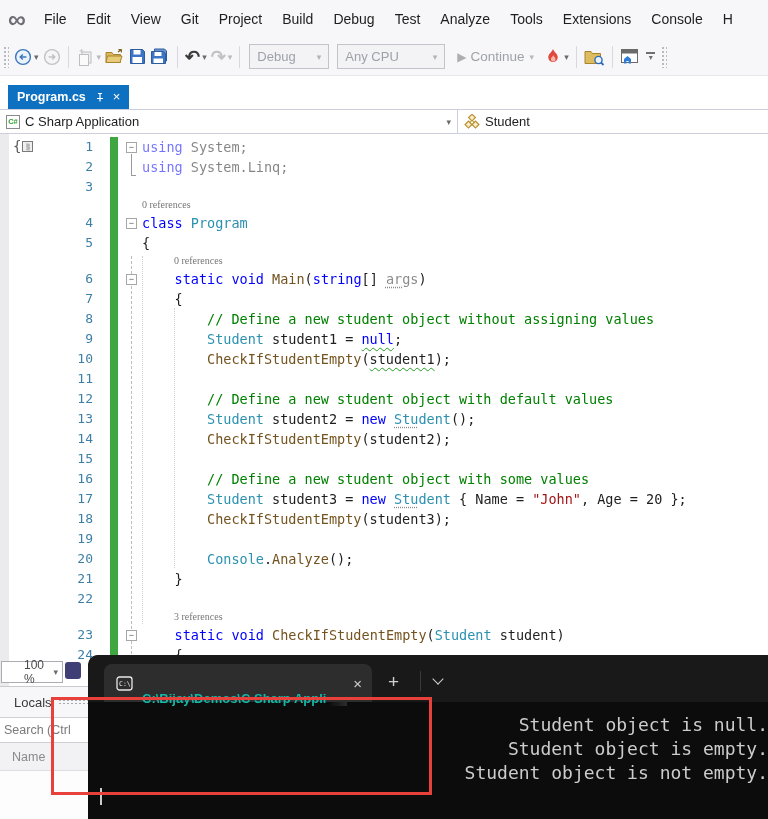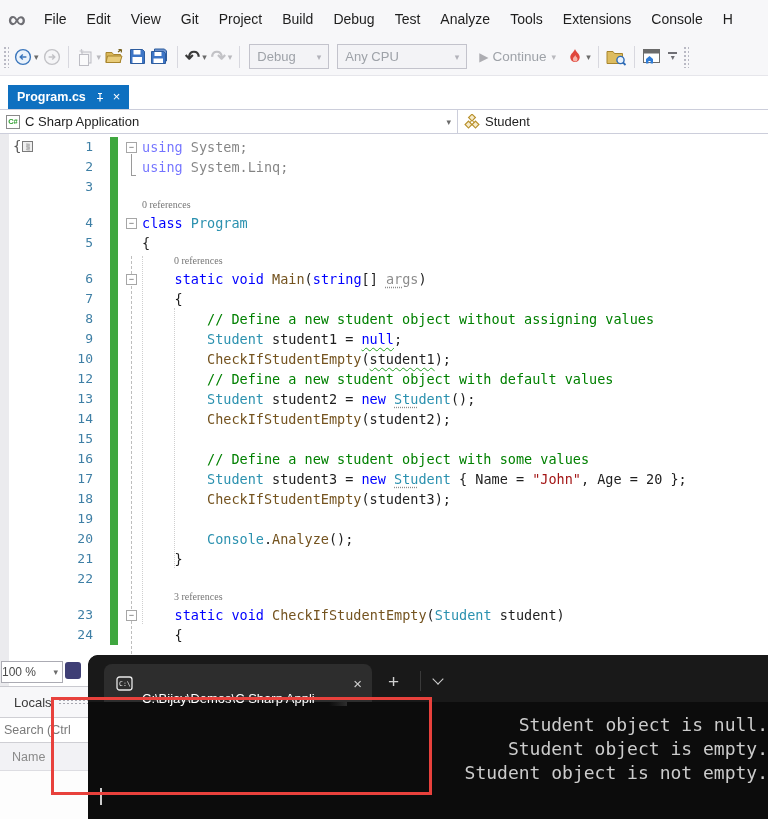--- a/index.html
+++ b/index.html
@@ -78,21 +78,21 @@
   .dots { text-decoration:underline dotted #8C8C8C; text-underline-offset:3px; }
   .guide { position:absolute; width:0; }
   .guide.dash { border-left:1px dashed #BDBDBD; }
   .guide.dot { border-left:1px dotted #CFCFCF; }
   .using-bracket { position:absolute; left:131px; top:20px; width:5px; height:22px;
                    border-left:1px solid #9A9A9A; border-bottom:1px solid #9A9A9A; }
 
   
   .zoomctl { position:absolute; left:1px; top:661px; width:62px; height:22px; background:#fff;
              border:1px solid #ABABB3; display:flex; align-items:center; z-index:3; }
-  .zoomctl .v { font-size:12px; color:#4A4A4A; padding-left:0; flex:1; }
+  .zoomctl .v { font-size:12px; color:#4A4A4A; padding-left:22px; flex:1; }
   .zoomctl .caret { margin-right:4px; }
   .mystery-ico { position:absolute; left:65px; top:662px; width:16px; height:17px; background:#3F3F75;
                  border-radius:3px; z-index:2; }
   .editor-bottom-line { position:absolute; left:0; top:686px; width:768px; height:1px; background:#C9C9CF; z-index:2; }
   .locals { position:absolute; left:0; top:687px; width:200px; height:132px; background:#F7F7F9; z-index:2; }
   .locals .title { height:30px; display:flex; align-items:center; }
   .locals .title .t { font-size:13px; color:#3A3A3A; margin-left:14px; }
   .locals .title .grip-dots { width:34px; height:6px; margin-left:6px;
       background-image:radial-gradient(circle,#A9A9B2 1px,transparent 1.1px); background-size:4px 3px; }
   .locals .search { height:26px; background:#fff; border-top:1px solid #CFCFD4; border-bottom:1px solid #CFCFD4;
@@ -101,21 +101,21 @@
                      line-height:28px; padding-left:12px; background:#F2F2F5; }
   .locals .grid { background:#FDFDFD; height:48px; }
 
   
   .terminal { position:absolute; left:88px; top:655px; width:680px; height:164px; background:#0C0C0C;
               border-top-left-radius:10px; z-index:5; overflow:hidden; }
   .term-tabbar { position:relative; height:47px; background:#191919; border-top-left-radius:10px; }
   .term-tab { position:absolute; left:16px; top:9px; width:268px; height:38px; background:#2D2D2D;
               border-radius:8px 8px 0 0; display:flex; align-items:center; }
   .term-tab .cmdico { margin-left:12px; }
-  .term-tab .title { flex:1; margin-left:9px; font-size:13px; font-weight:normal; color:#ffffff;
+  .term-tab .title { flex:1; margin-left:9px; font-size:13px; font-weight:bold; color:#14b8a6;
                      white-space:nowrap; overflow:hidden; position:relative;margin-top:30px; }
   .term-tab .title:after { content:""; position:absolute; right:0; top:0; bottom:0; width:18px;
                            background:linear-gradient(90deg, rgba(45,45,45,0), #2D2D2D); }
   .term-tab .x { color:#CFCFCF; font-size:15px; margin:0 10px 0 6px; }
   .term-new { position:absolute; left:300px; top:14px; color:#D0D0D0; font-size:19px; line-height:26px; }
   .term-tabsep { position:absolute; left:332px; top:16px; width:1px; height:20px; background:#3A3A3A; }
   .term-chev { position:absolute; left:346px; top:20px; width:8px; height:8px;
                border-right:1.6px solid #CFCFCF; border-bottom:1.6px solid #CFCFCF; transform:rotate(45deg); }
   .term-body { padding:11px 0 0 12px;text-align:right; }
   .term-line { font-family:"DejaVu Sans Mono",monospace; font-size:18px; line-height:24px; color:#CCCCCC;
@@ -211,21 +211,21 @@
       <span class="redo-g">↷</span>
       <span class="caret dis">▾</span>
     </div>
 
     <div class="tb-sep"></div>
 
     <div class="combo" style="width:80px">
       <span class="lbl">Debug</span>
       <span class="caret">▾</span>
     </div>
-    <div class="combo" style="width:130px">
+    <div class="combo" style="width:108px">
       <span class="lbl">Any CPU</span>
       <span class="caret">▾</span>
     </div>
 
     <span class="play-g">▶</span>
     <span class="cont-lbl">Continue</span>
     <span class="caret dis">▾</span>
 
     <div class="tb-btn" style="margin-left:8px">
       <svg width="18" height="18" viewBox="0 0 16 16">
@@ -353,20 +353,25 @@
         </div>
         <div class="row">
           <span class="num">9</span>
           <div class="gbar"></div>
           <div class="code"><span class="tk-txt">        </span><span class="tk-type">Student</span><span class="tk-txt"> student1 = </span><span class="tk-kw sq">null</span><span class="tk-txt">;</span></div>
         </div>
         <div class="row">
           <span class="num">10</span>
           <div class="gbar"></div>
           <div class="code"><span class="tk-txt">        </span><span class="tk-method">CheckIfStudentEmpty</span><span class="tk-txt">(</span><span class="tk-txt sq">student1</span><span class="tk-txt">);</span></div>
+        </div>
+        <div class="row">
+          <span class="num">11</span>
+          <div class="gbar"></div>
+          <div class="code"></div>
         </div>
         <div class="row">
           <span class="num">12</span>
           <div class="gbar"></div>
           <div class="code"><span class="tk-txt">        </span><span class="tk-cmt">// Define a new student object with default values</span></div>
         </div>
         <div class="row">
           <span class="num">13</span>
           <div class="gbar"></div>
           <div class="code"><span class="tk-txt">        </span><span class="tk-type">Student</span><span class="tk-txt"> student2 = </span><span class="tk-kw">new</span><span class="tk-txt"> </span><span class="tk-type dots">Stu</span><span class="tk-type">dent</span><span class="tk-txt">();</span></div>

